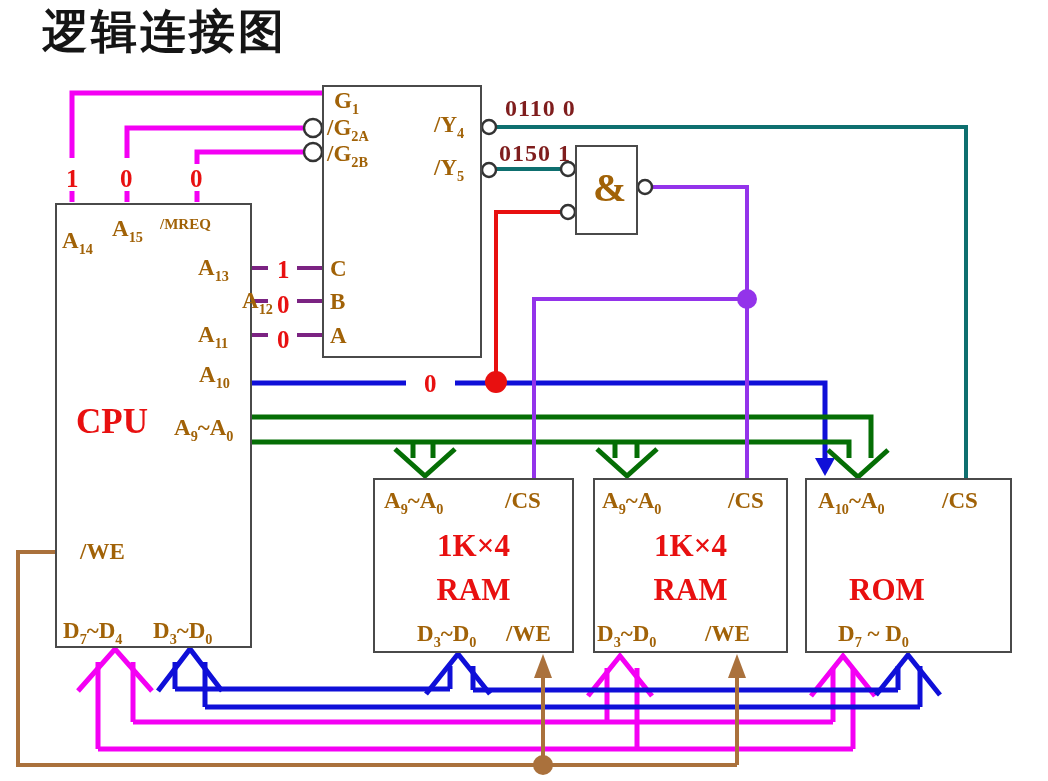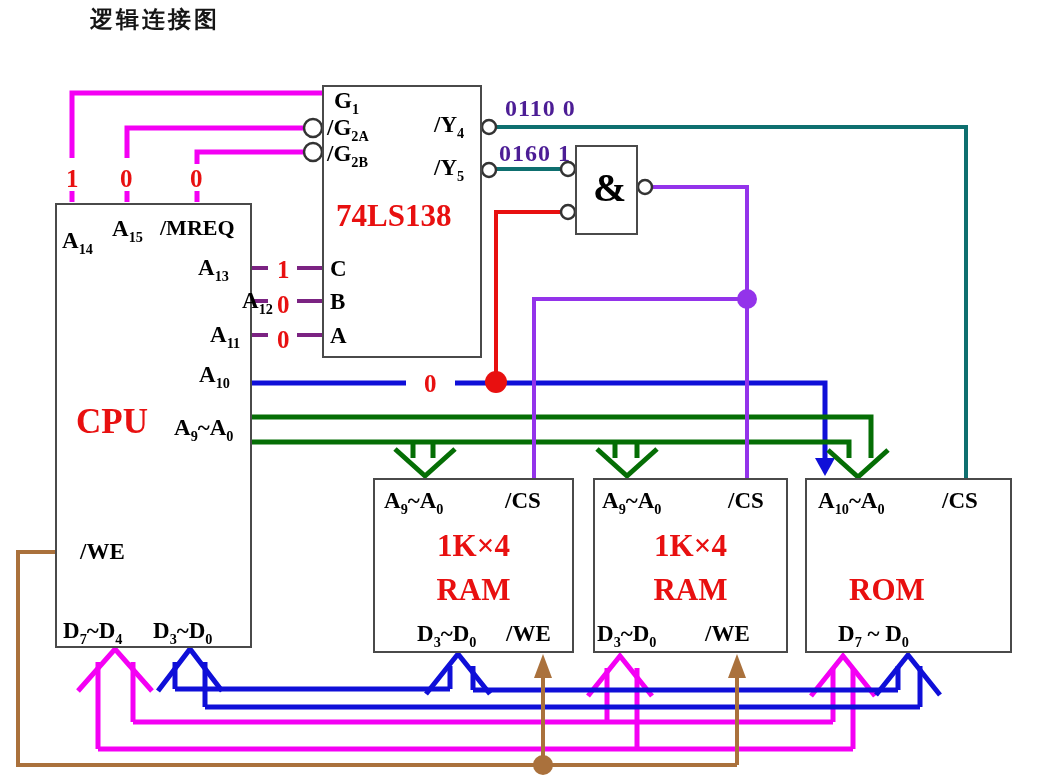--- a/index.html
+++ b/index.html
@@ -1,27 +1,27 @@
 <!DOCTYPE html>
 <html><head>
 <meta charset="utf-8">
 <style>
   html,body{margin:0;padding:0;background:#fff;}
   #stage{position:relative;width:1048px;height:781px;background:#ffffff;overflow:hidden;
          font-family:"Liberation Serif","DejaVu Serif",serif;}
   #wires{position:absolute;left:0;top:0;z-index:1;}
   .box{position:absolute;border:2px solid #4a4a4a;background:#ffffff;z-index:2;box-sizing:border-box;}
-  .lbl{position:absolute;z-index:3;font-weight:bold;color:#000000;white-space:nowrap;line-height:1;}
+  .lbl{position:absolute;z-index:3;font-weight:bold;color:#a16207;white-space:nowrap;line-height:1;}
   .lbl sub{font-size:0.62em;line-height:0;}
   .bit{font-size:25px;color:#e81010;}
-  .code{font-size:24px;color:#4c1d95;letter-spacing:1px;}
+  .code{font-size:24px;color:#7f1d1d;letter-spacing:1px;}
   .pin{font-size:23px;}
   .chipname{font-size:31px;color:#e81010;text-align:center;}
-  #title{left:42px;top:8px;font-size:23px;color:#151515;letter-spacing:3px;
-         font-family:"DejaVu Sans","Liberation Sans",sans-serif;margin-left:48px;}
+  #title{left:42px;top:8px;font-size:46px;color:#151515;letter-spacing:3px;
+         font-family:"DejaVu Sans","Liberation Sans",sans-serif;}
   #watermark{left:760px;top:716px;font-size:28px;color:#c9c9c9;font-weight:bold;
          font-family:"DejaVu Sans","Liberation Sans",sans-serif;z-index:4;}
 </style>
 </head>
 <body>
 
 <div id="stage">
 
   <svg id="wires" width="1048" height="781" viewBox="0 0 1048 781">
 
@@ -124,52 +124,51 @@
   <div class="box" style="left:322px;top:85px;width:160px;height:273px;"></div>
   <div class="box" style="left:575px;top:145px;width:63px;height:90px;"></div>
   <div class="box" style="left:373px;top:478px;width:201px;height:175px;"></div>
   <div class="box" style="left:593px;top:478px;width:195px;height:175px;"></div>
   <div class="box" style="left:805px;top:478px;width:207px;height:175px;"></div>
 
   <div class="lbl" id="title">逻辑连接图</div>
 
   <div class="lbl pin" style="left:62px;top:229px;">A<sub>14</sub></div>
   <div class="lbl pin" style="left:112px;top:217px;">A<sub>15</sub></div>
-  <div class="lbl pin" style="left:160px;top:217px;font-size:22px;">/MREQ</div>
+  <div class="lbl pin" style="left:160px;top:217px;font-size:15px;">/MREQ</div>
   <div class="lbl pin" style="left:198px;top:256px;">A<sub>13</sub></div>
   <div class="lbl pin" style="left:198px;top:289px;margin-left:44px;">A<sub>12</sub></div>
-  <div class="lbl pin" style="left:198px;top:323px;margin-left:12px;">A<sub>11</sub></div>
+  <div class="lbl pin" style="left:198px;top:323px;">A<sub>11</sub></div>
   <div class="lbl pin" style="left:199px;top:363px;">A<sub>10</sub></div>
   <div class="lbl pin" style="left:174px;top:416px;">A<sub>9</sub>~A<sub>0</sub></div>
   <div class="lbl chipname" style="left:76px;top:404px;font-size:35px;">CPU</div>
   <div class="lbl pin" style="left:80px;top:540px;">/WE</div>
   <div class="lbl pin" style="left:63px;top:619px;">D<sub>7</sub>~D<sub>4</sub></div>
   <div class="lbl pin" style="left:153px;top:619px;">D<sub>3</sub>~D<sub>0</sub></div>
 
   <div class="lbl pin" style="left:334px;top:89px;">G<sub>1</sub></div>
   <div class="lbl pin" style="left:327px;top:116px;">/G<sub>2A</sub></div>
   <div class="lbl pin" style="left:327px;top:142px;">/G<sub>2B</sub></div>
-  <div class="lbl chipname" style="left:336px;top:200px;">74LS138</div>
   <div class="lbl pin" style="left:330px;top:257px;">C</div>
   <div class="lbl pin" style="left:330px;top:290px;">B</div>
   <div class="lbl pin" style="left:330px;top:324px;">A</div>
   <div class="lbl pin" style="left:434px;top:113px;">/Y<sub>4</sub></div>
   <div class="lbl pin" style="left:434px;top:156px;">/Y<sub>5</sub></div>
 
   <div class="lbl" style="left:593px;top:168px;font-size:40px;">&amp;</div>
 
   <div class="lbl bit" style="left:66px;top:166px;">1</div>
   <div class="lbl bit" style="left:120px;top:166px;">0</div>
   <div class="lbl bit" style="left:190px;top:166px;">0</div>
   <div class="lbl bit" style="left:277px;top:257px;">1</div>
   <div class="lbl bit" style="left:277px;top:292px;">0</div>
   <div class="lbl bit" style="left:277px;top:327px;">0</div>
   <div class="lbl bit" style="left:424px;top:371px;">0</div>
   <div class="lbl code" style="left:505px;top:96px;">0110 0</div>
-  <div class="lbl code" style="left:499px;top:141px;">0160 1</div>
+  <div class="lbl code" style="left:499px;top:141px;">0150 1</div>
 
   <div class="lbl pin" style="left:384px;top:489px;">A<sub>9</sub>~A<sub>0</sub></div>
   <div class="lbl pin" style="left:505px;top:489px;">/CS</div>
   <div class="lbl chipname" style="left:373px;top:530px;width:201px;">1K×4</div>
   <div class="lbl chipname" style="left:373px;top:574px;width:201px;">RAM</div>
   <div class="lbl pin" style="left:417px;top:622px;">D<sub>3</sub>~D<sub>0</sub></div>
   <div class="lbl pin" style="left:506px;top:622px;">/WE</div>
 
   <div class="lbl pin" style="left:602px;top:489px;">A<sub>9</sub>~A<sub>0</sub></div>
   <div class="lbl pin" style="left:728px;top:489px;">/CS</div>

